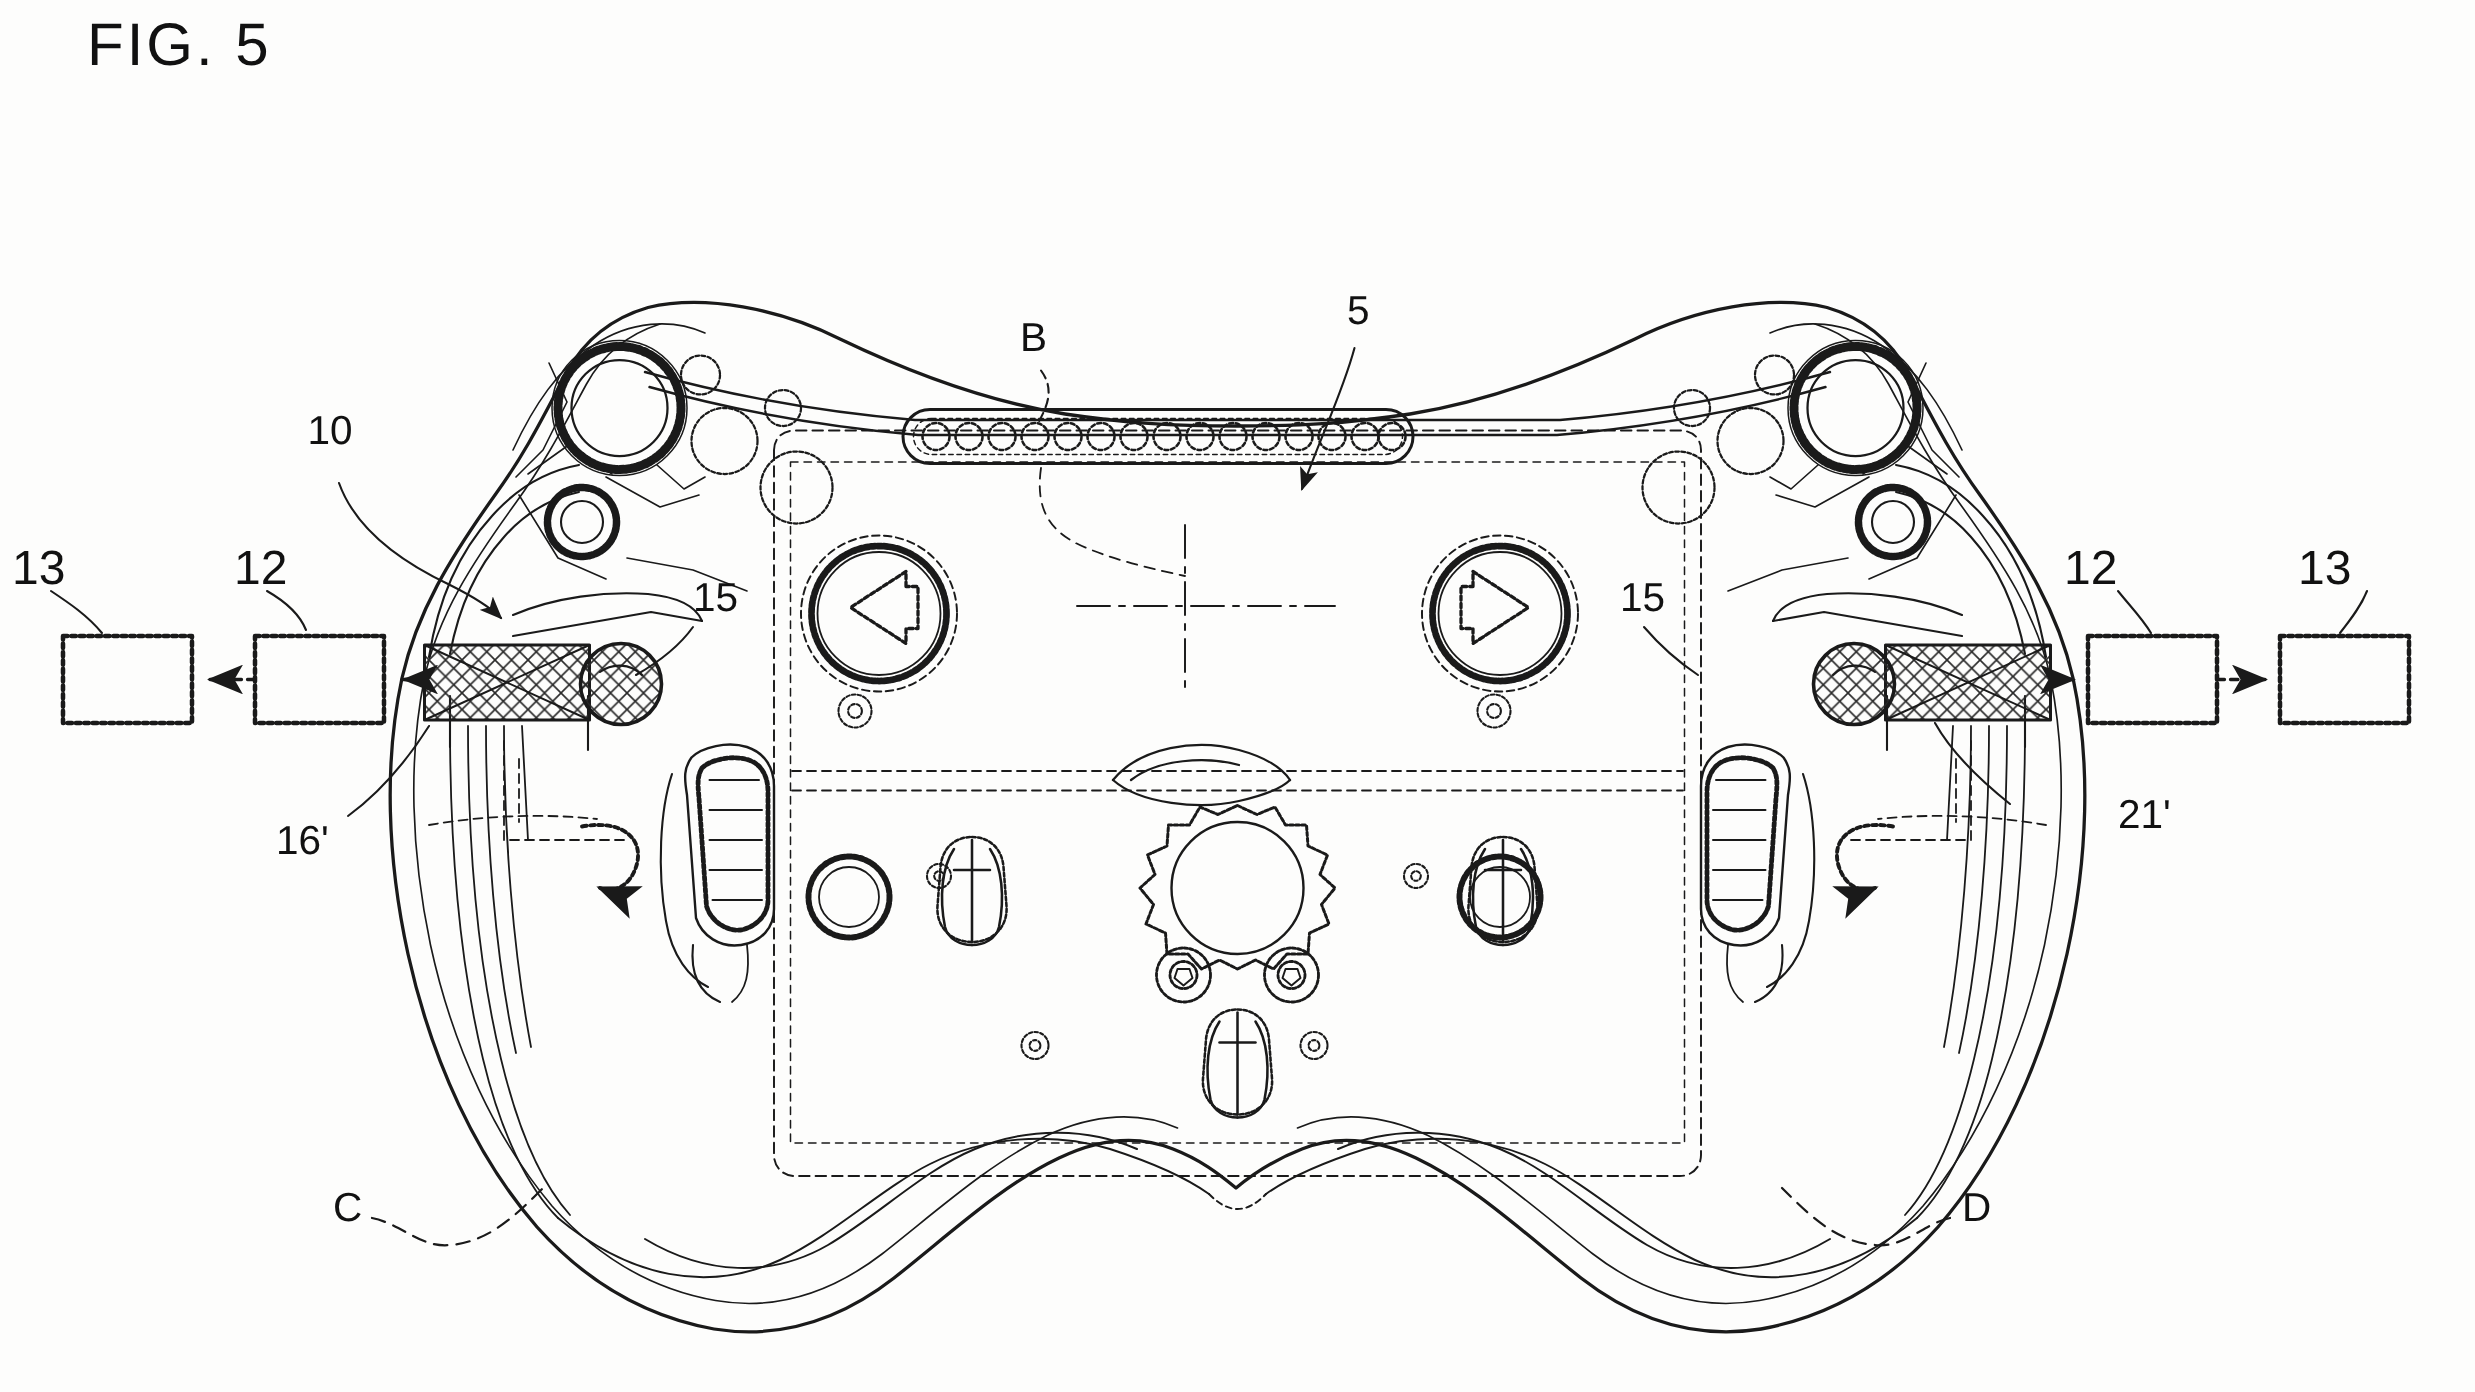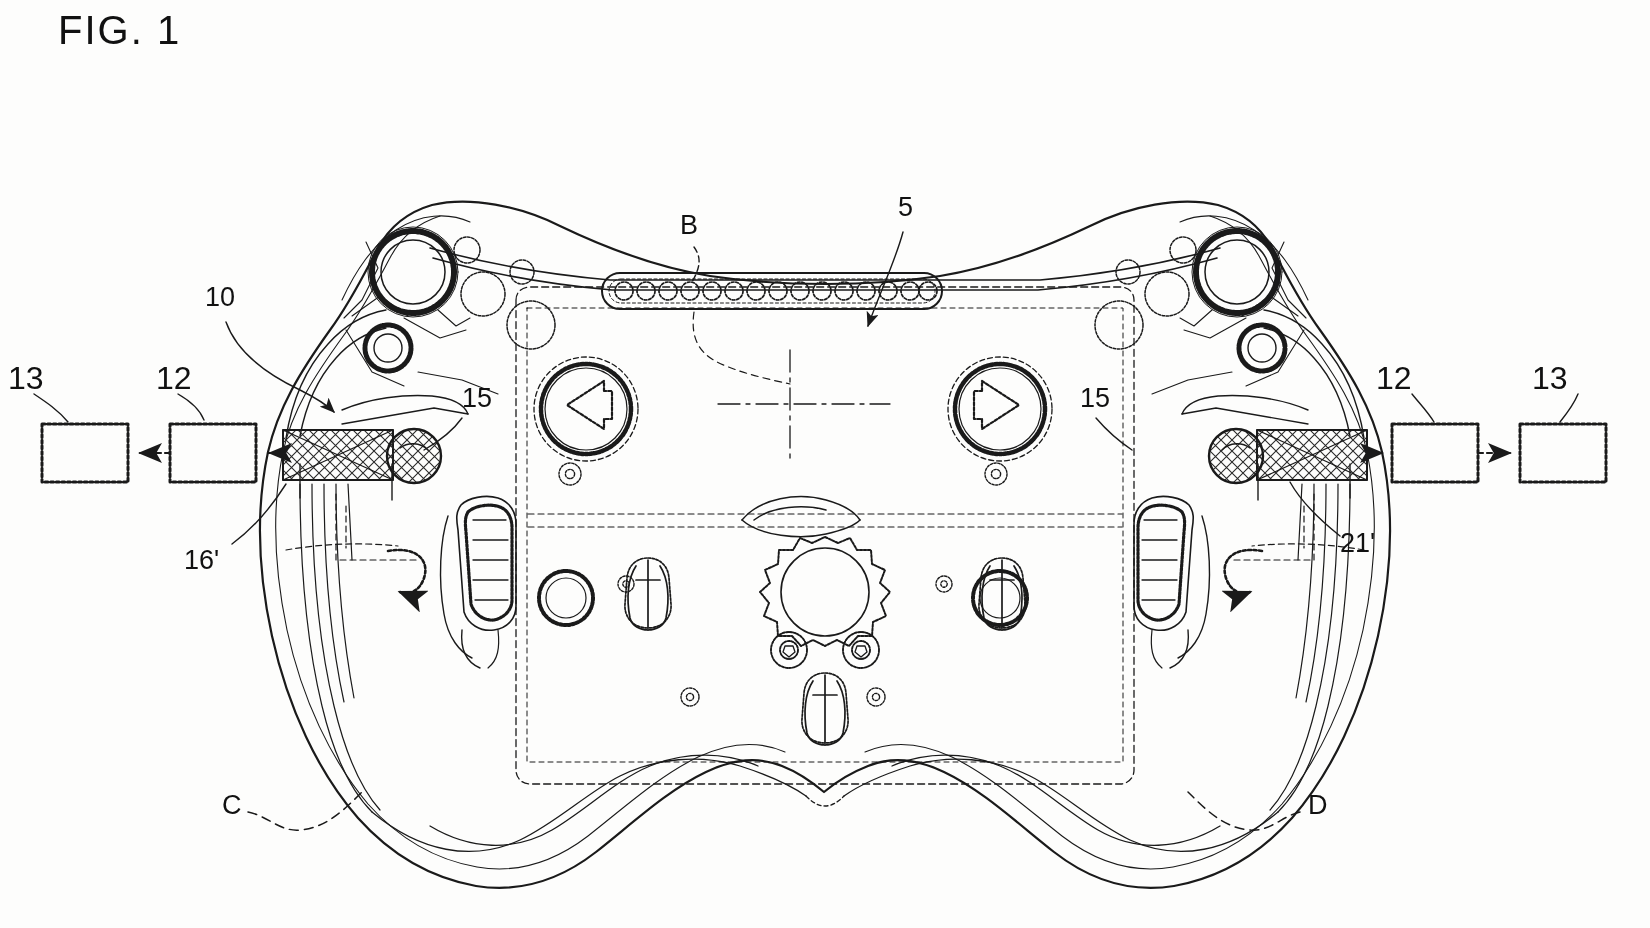--- a/index.html
+++ b/index.html
@@ -480,31 +480,31 @@
       <g stroke-width="1.5" stroke-dasharray="9 6">
         <path d="M248,812 C268,816 280,832 300,830 C326,828 344,810 362,792"></path>
       </g>
       <g stroke-width="1.5" stroke-dasharray="9 6">
         <path d="M1300,812 C1282,816 1270,832 1250,830 C1224,828 1206,810 1188,792"></path>
       </g>
 
     </g>
   </svg>
 
-  <div class="lbl fig-title" style="left:58px;top:8px;">FIG. 1</div>
+  <div class="lbl fig-title" style="left:58px;top:8px;">FIG. 5</div>
 
   <div class="lbl ref" style="left:680px;top:350px;transform:translate(0,-140px);">B</div>
 
   <div class="lbl ref" style="left:898px;top:192px;">5</div>
 
-  <div class="lbl ref" style="left:205px;top:282px;">10</div>
+  <div class="lbl ref" style="left:205px;top:272px;">10</div>
 
   <div class="lbl ref" style="left:184px;top:545px;">16'</div>
 
-  <div class="lbl ref" style="left:1340px;top:528px;">21'</div>
+  <div class="lbl ref" style="left:1412px;top:528px;">21'</div>
 
   <div class="lbl ref" style="left:462px;top:383px;">15</div>
 
   <div class="lbl ref" style="left:1080px;top:383px;">15</div>
 
   <div class="lbl refsm" style="left:156px;top:360px;">12</div>
 
   <div class="lbl refsm" style="left:8px;top:360px;">13</div>
 
   <div class="lbl refsm" style="left:1376px;top:360px;">12</div>

